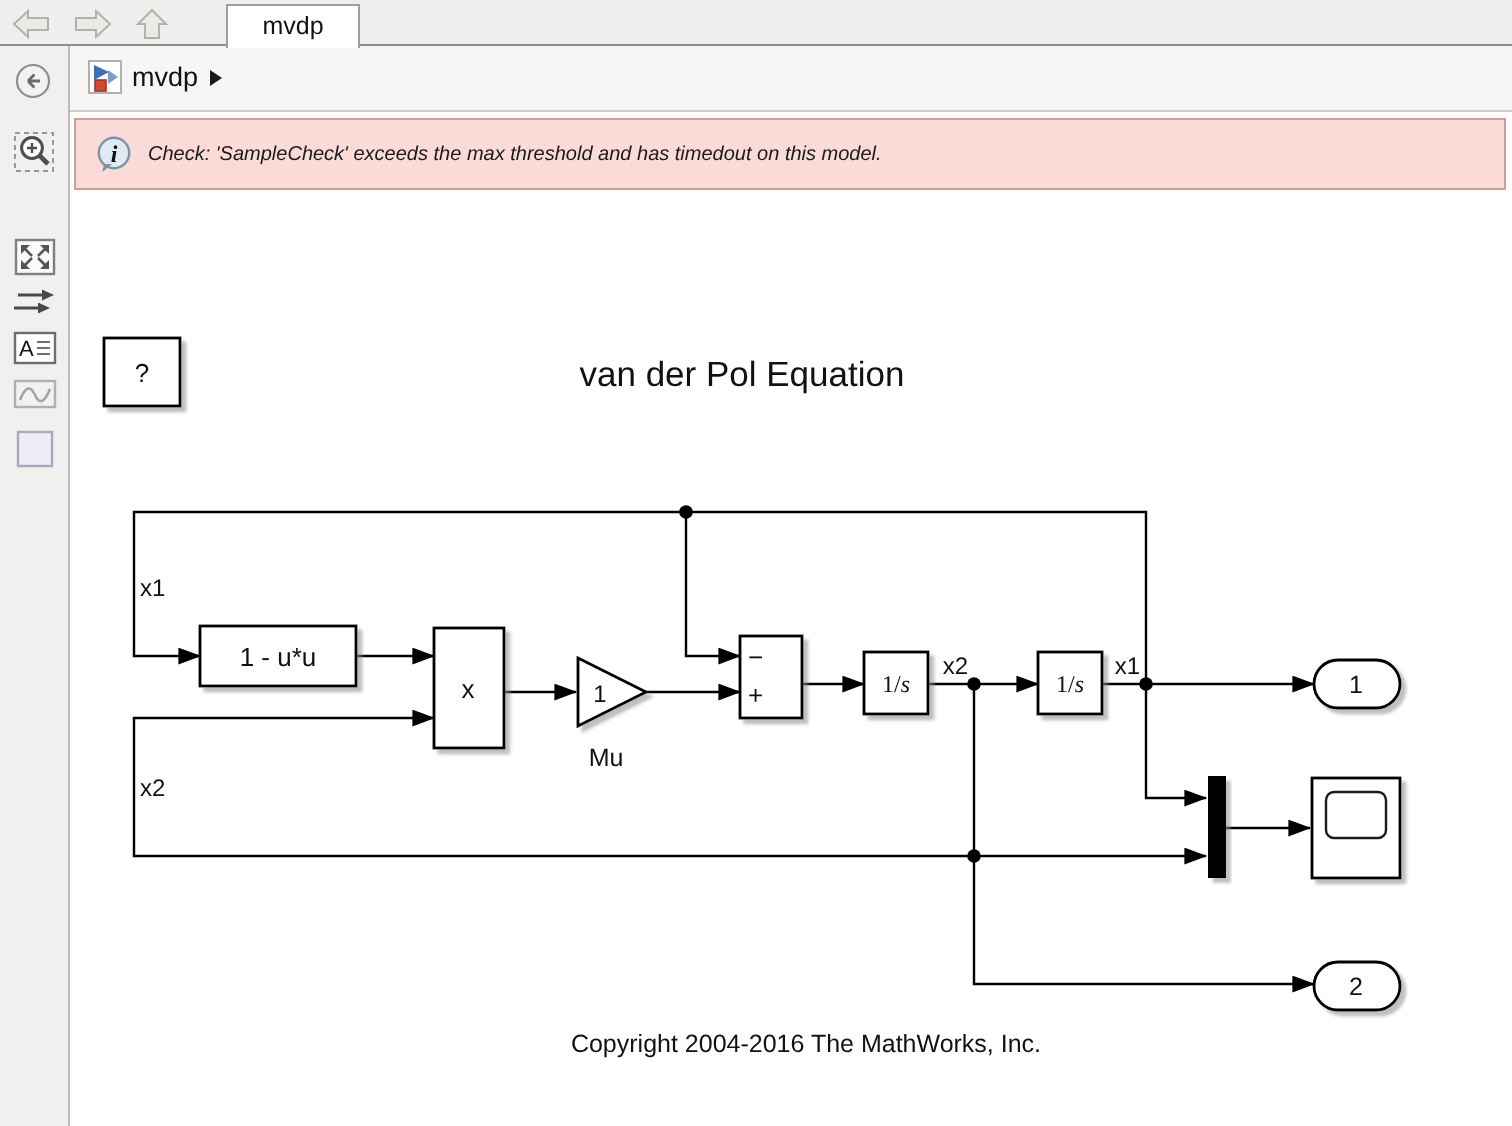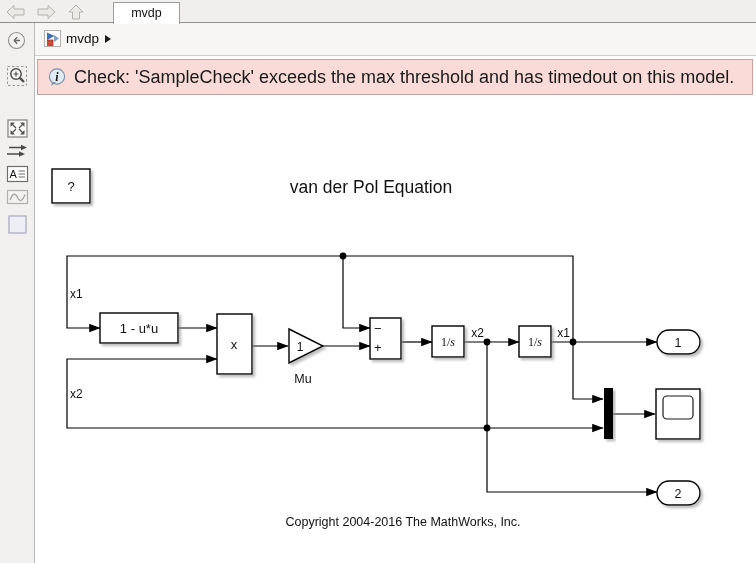--- a/index.html
+++ b/index.html
@@ -27,21 +27,21 @@
   .crumb { position:absolute; left:9px; top:7px; display:flex; align-items:center; gap:5px; }
   .crumb-label { font-size:13.5px; color:#111; }
 
   
   .canvas { position:absolute; left:35px; top:56px; width:721px; height:507px; background:#ffffff; }
 
   
   .notif { position:absolute; left:2px; top:3px; width:716px; height:36px;
            background:#fadbd8; border:1px solid #caa09c; display:flex; align-items:center; }
   .notif-icon { margin-left:10px; width:18px; height:19px; flex:0 0 auto; }
-  .notif-text { margin-left:8px; font-size:18px; color:#1a1a1a; }
+  .notif-text { margin-left:8px; font-size:10px; color:#1a1a1a;font-style:italic; }
 
   .diagram { position:absolute; left:0; top:0; }
   svg text { font-family:"Liberation Sans", sans-serif; fill:#111; }
   .blk { fill:#ffffff; stroke:#000; stroke-width:1.4; }
   .wire { fill:none; stroke:#000; stroke-width:1.2; }
   .shadow { filter:url(#ds); }
   .ser { font-family:"Liberation Serif", serif; }
 </style>
 </head>
 <body>

